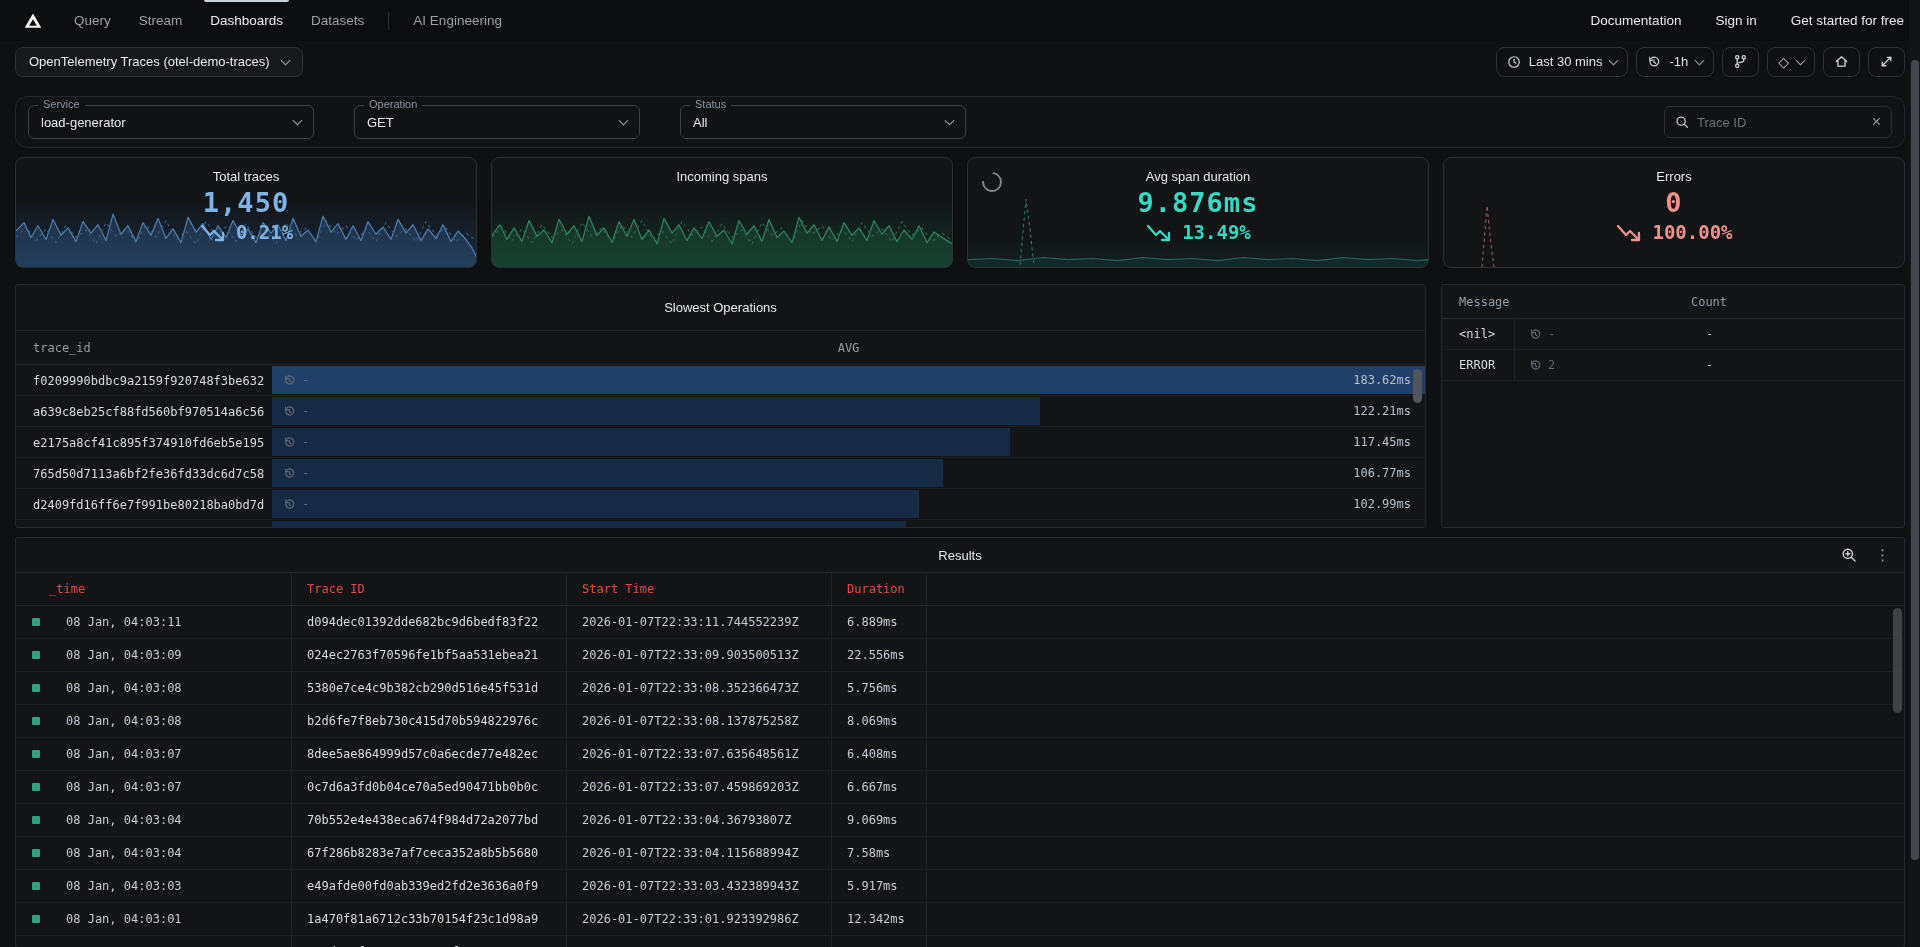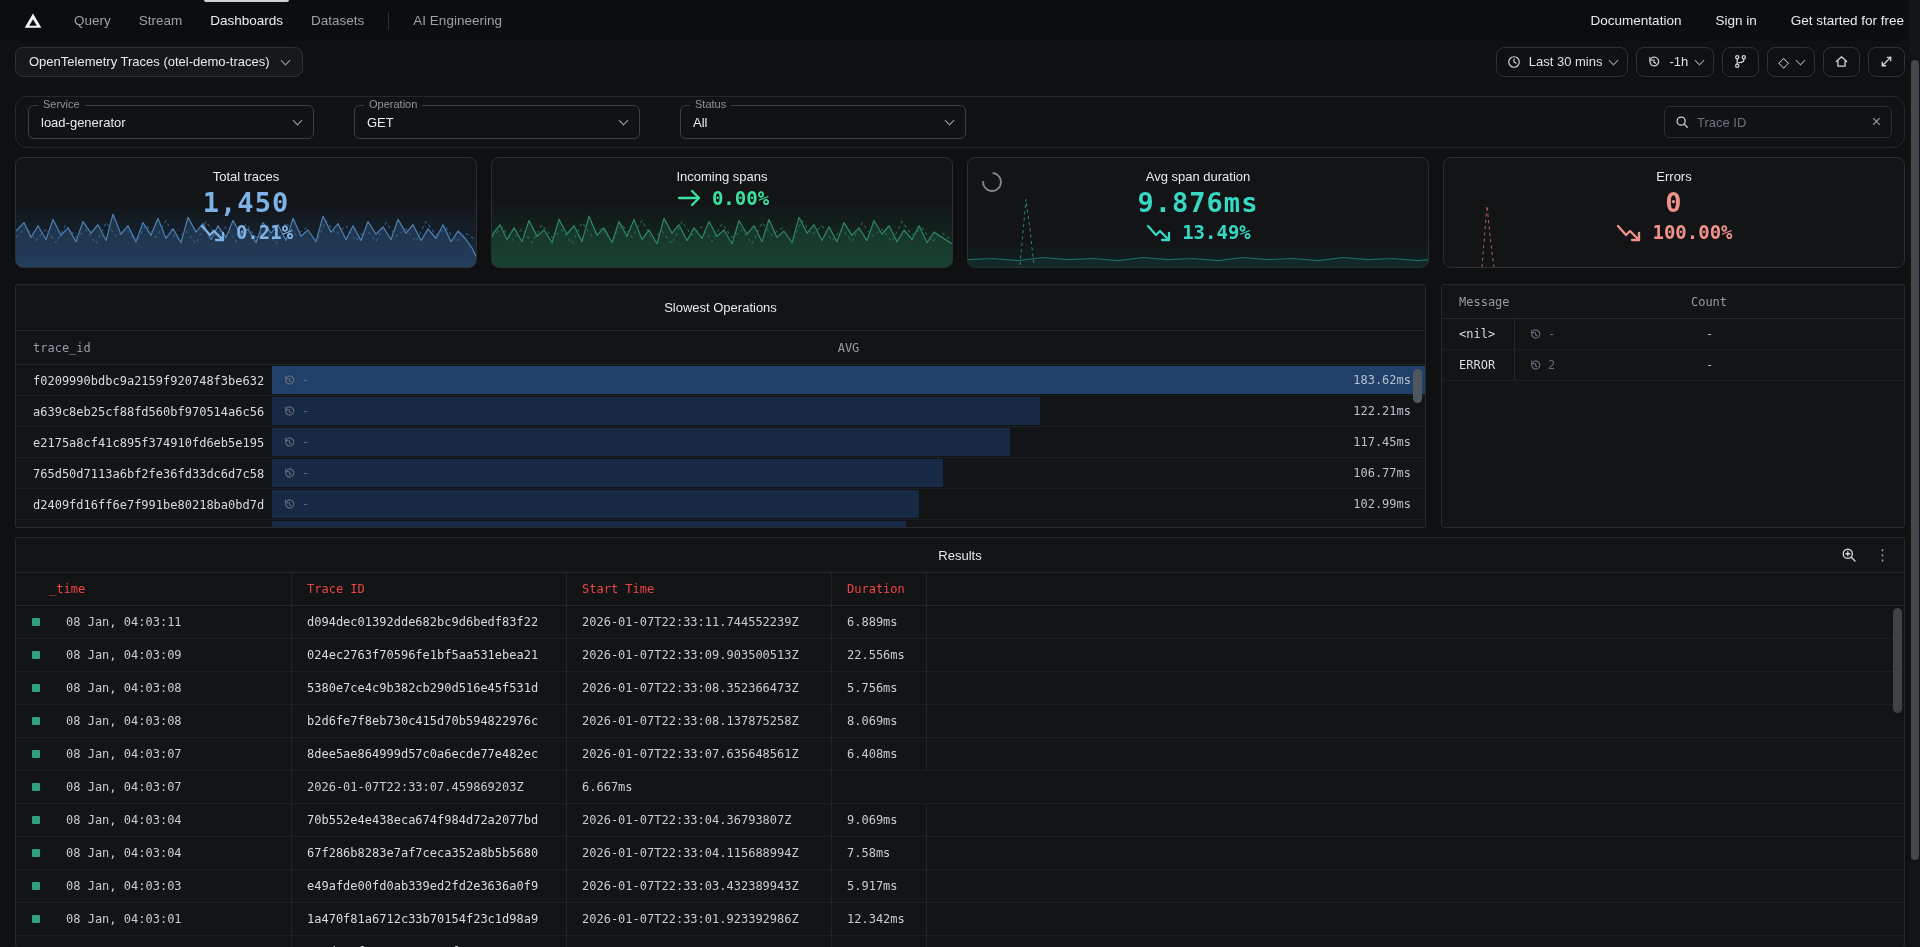--- a/index.html
+++ b/index.html
@@ -227,29 +227,20 @@
     </div>
   </div>
 
   <div class="card green">
     <svg class="spark" viewBox="0 0 460 70" preserveAspectRatio="none">
       <polygon fill="rgba(36,110,78,0.28)" points="0,40 8,30 15,44 22,33 30,46 37,26 45,41 52,35 60,47 67,25 75,39 82,31 90,46 97,22 105,40 112,33 120,47 127,27 135,41 142,25 150,44 157,35 165,48 172,24 180,38 187,30 195,45 202,33 210,43 217,27 225,41 232,35 240,48 247,26 255,39 262,31 270,46 277,25 285,42 292,36 300,47 307,23 315,38 322,30 330,45 337,32 345,46 352,28 360,40 367,33 375,45 382,26 390,39 397,31 405,46 412,35 420,44 427,31 435,47 442,37 450,42 460,48 460,70 0,70"></polygon>
       <polyline stroke="#2f8663" stroke-width="1.2" points="0,40 8,30 15,44 22,33 30,46 37,26 45,41 52,35 60,47 67,25 75,39 82,31 90,46 97,22 105,40 112,33 120,47 127,27 135,41 142,25 150,44 157,35 165,48 172,24 180,38 187,30 195,45 202,33 210,43 217,27 225,41 232,35 240,48 247,26 255,39 262,31 270,46 277,25 285,42 292,36 300,47 307,23 315,38 322,30 330,45 337,32 345,46 352,28 360,40 367,33 375,45 382,26 390,39 397,31 405,46 412,35 420,44 427,31 435,47 442,37 450,42 460,48"></polyline>
       <polyline stroke="#276b50" stroke-width="1" stroke-dasharray="3 3" points="0,42 10,32 20,45 30,34 40,47 50,30 60,42 70,35 80,48 90,28 100,41 110,33 120,47 130,30 140,42 150,26 160,44 170,36 180,48 190,27 200,40 210,32 220,46 230,29 240,42 250,35 260,48 270,28 280,40 290,33 300,47 310,26 320,39 330,31 340,45 350,34 360,46 370,28 380,41 390,34 400,46 410,27 420,40 430,33 440,46 450,38 460,45"></polyline>
     </svg>
     <div class="title">Incoming spans</div>
-    <div class="trend c-green">
-      <span class="trend">
-          <svg width="28" height="24" viewBox="0 0 26 24">
-            <line x1="3" y1="12" x2="23" y2="12"></line>
-            <polyline points="16,5 23,12 16,19"></polyline>
-          </svg>
-        </span>
-      <span>0.00%</span>
-    </div>
   </div>
 
   <div class="card teal">
     <div class="spinner"></div>
     <svg class="spark" viewBox="0 0 460 70" preserveAspectRatio="none">
       <polygon fill="rgba(30,90,82,0.18)" points="0,63 25,62 50,64 75,61 100,63 125,62 150,64 175,61 200,63 225,62 250,64 275,61 300,63 325,62 350,64 375,61 400,63 425,62 450,64 460,63 460,70 0,70"></polygon>
       <polyline stroke="#1f6b60" stroke-width="1.1" points="0,63 25,62 50,64 75,61 100,63 125,62 150,64 175,61 200,63 225,62 250,64 275,61 300,63 325,62 350,64 375,61 400,63 425,62 450,64 460,63"></polyline>
       <polyline stroke="#2a8578" stroke-width="1" stroke-dasharray="3 3" points="52,68 58,6 62,34 64,52 66,68"></polyline>
     </svg>
     <div class="title">Avg span duration</div>
@@ -496,20 +487,23 @@
         </div>
         <div>2026-01-07T22:33:07.635648561Z</div>
         <div>6.408ms</div>
         <div></div>
       </div>
       <div class="res-grid res-row">
         <div class="res-time">
           <span class="marker"></span>
           <span>08 Jan, 04:03:07</span>
         </div>
+        <div>
+          <a class="trace-link">0c7d6a3fd0b04ce70a5ed90471bb0b0c</a>
+        </div>
         <div>2026-01-07T22:33:07.459869203Z</div>
         <div>6.667ms</div>
         <div></div>
       </div>
       <div class="res-grid res-row">
         <div class="res-time">
           <span class="marker"></span>
           <span>08 Jan, 04:03:04</span>
         </div>
         <div>

